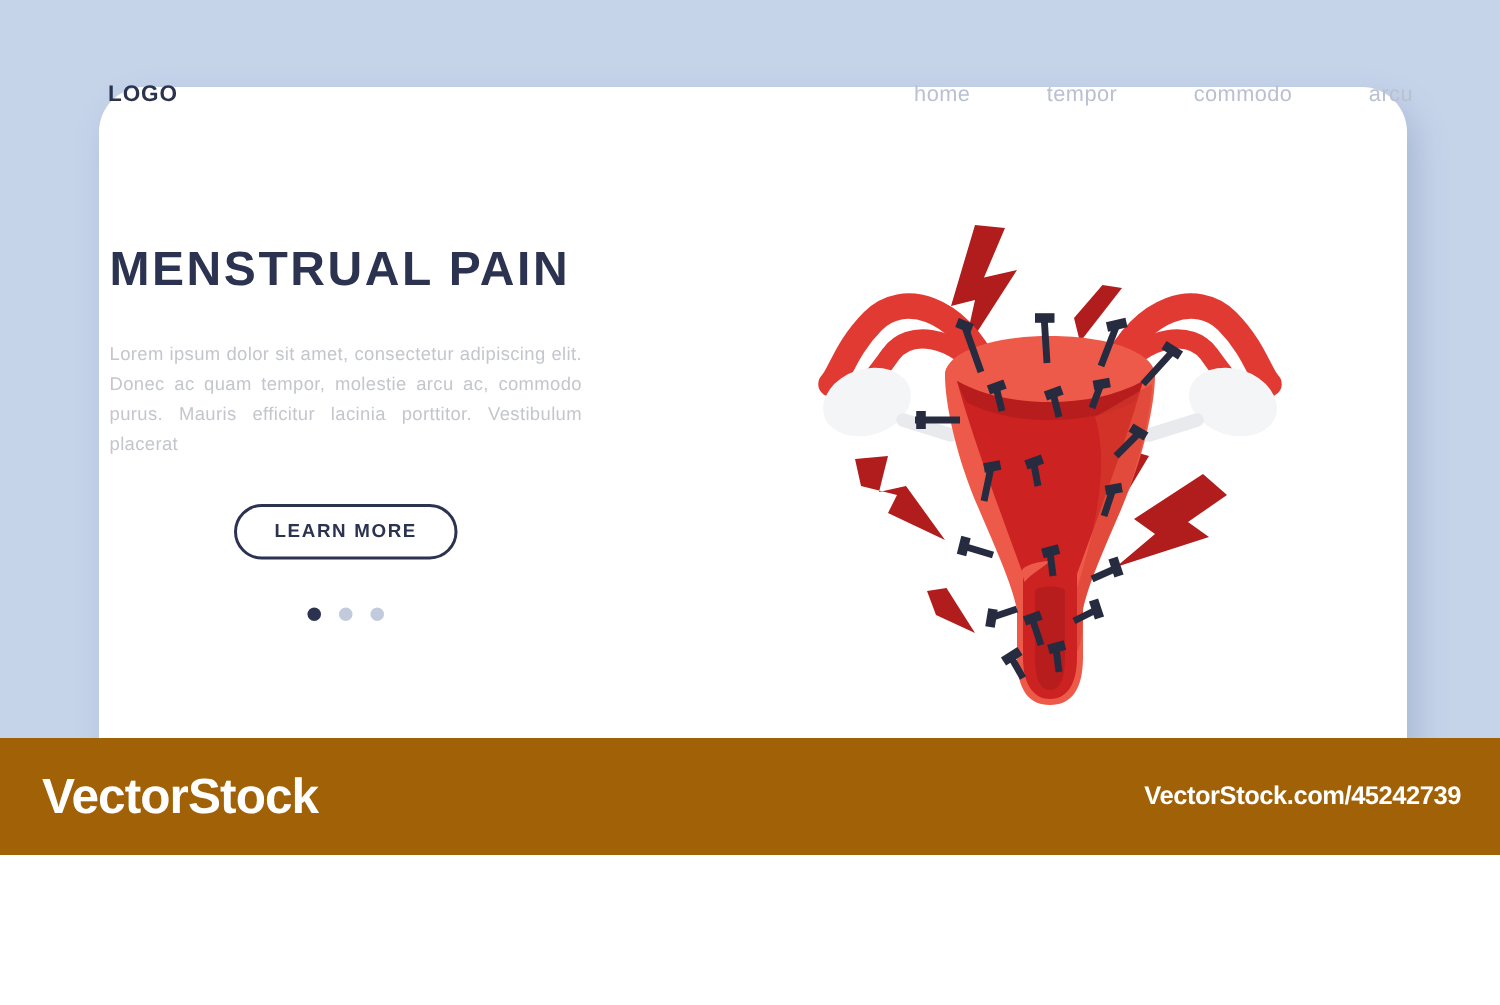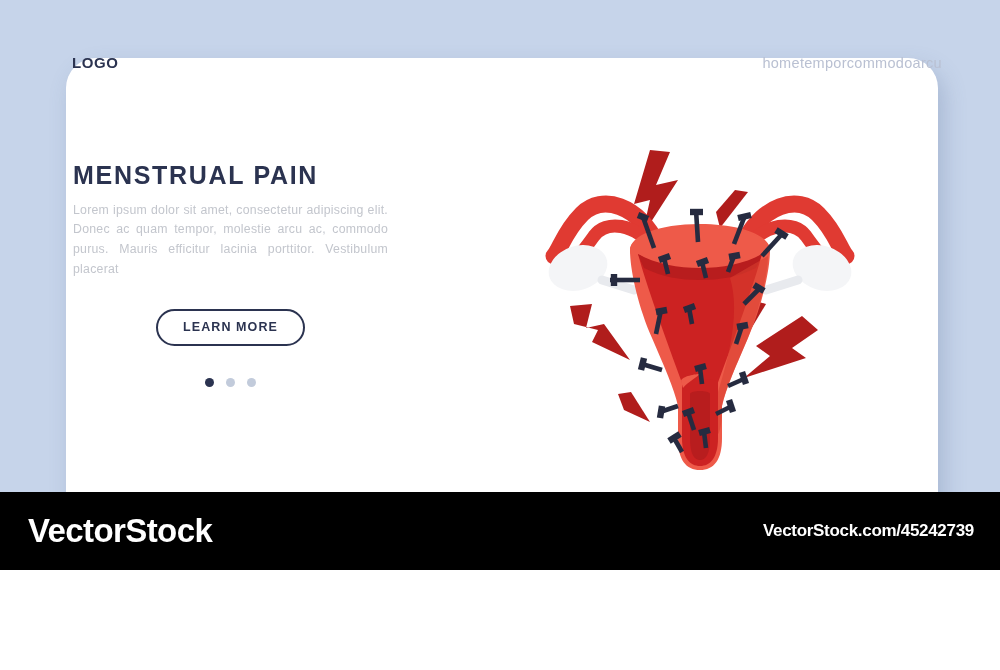--- a/index.html
+++ b/index.html
@@ -33,45 +33,46 @@
     left: 72px; top: 54px;
     font-size: 15px;
     font-weight: bold;
     letter-spacing: 0.6px;
     color: #2b3350;
   }
   .nav {
     position: absolute;
     right: 58px; top: 55px;
     display: flex;
+    gap: 51px;
     align-items: center;
   }
   .nav-item {
     font-size: 14.5px;
     color: #b9c0d2;
     letter-spacing: 0.3px;
     cursor: pointer;
   }
 
   
   .hero {
     position: absolute;
     left: 73px; top: 162px;
     width: 315px;
   }
   .hero-title {
-    font-size: 25px;
+    font-size: 32px;
     font-weight: bold;
     letter-spacing: 1.7px;
     color: #2b3350;
     line-height: 1.1;
     white-space: nowrap;
   }
   .hero-text {
-    margin-top: 11px;
+    margin-top: 30px;
     font-size: 12.3px;
     line-height: 1.62;
     color: #c3c6cd;
     text-align: justify;
     letter-spacing: 0.25px;
   }
   .cta {
     display: block;
     margin: 29px auto 16px auto;
     padding: 9px 25px 10px 25px;
@@ -105,21 +106,21 @@
     left: 530px; top: 138px;
     width: 340px; height: 345px;
   }
   .illus svg { display: block; width: 100%; height: 100%; }
 
   
   .footer {
     position: absolute;
     left: 0; bottom: 0;
     width: 1000px; height: 78px;
-    background: #000000;
+    background: #a16207;
   }
   .wm-left {
     position: absolute;
     left: 28px; top: 50%;
     transform: translateY(-50%);
     font-family: "Liberation Sans", sans-serif;
     font-size: 33px;
     font-weight: bold;
     color: #ffffff;
     letter-spacing: -0.6px;

